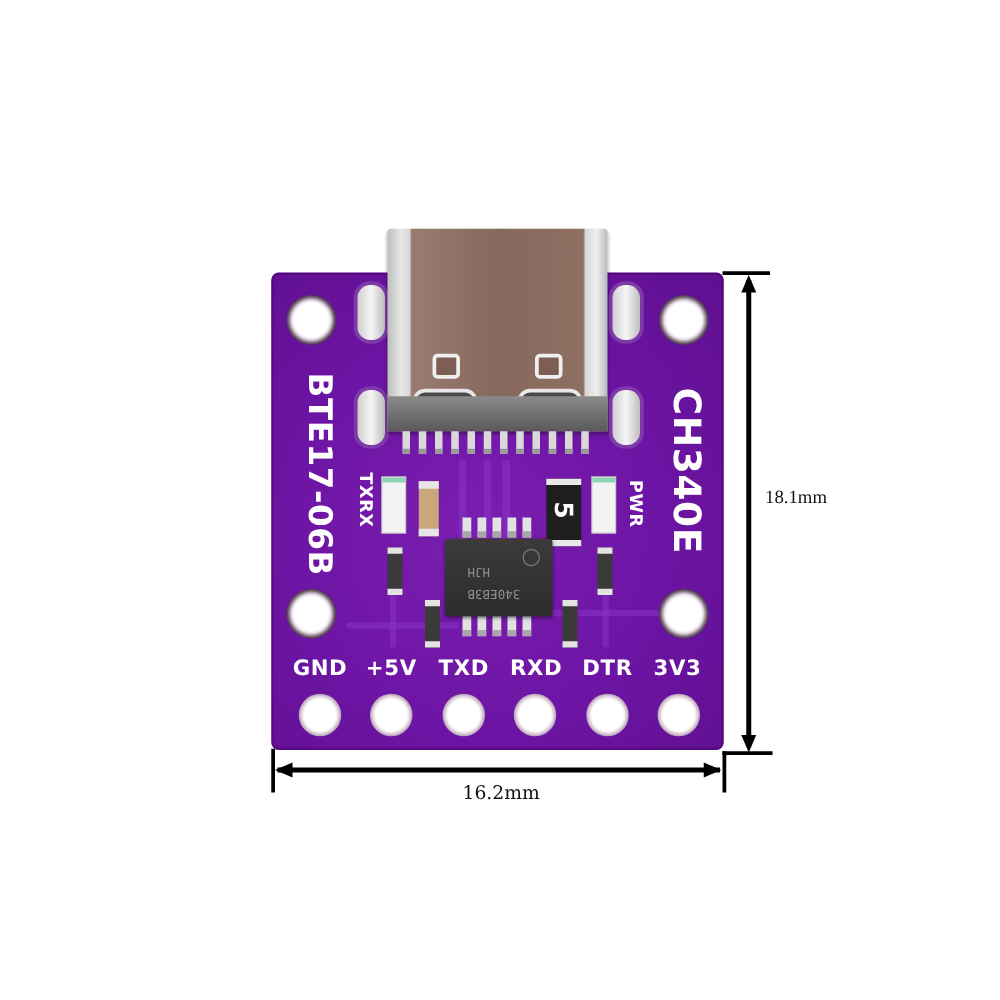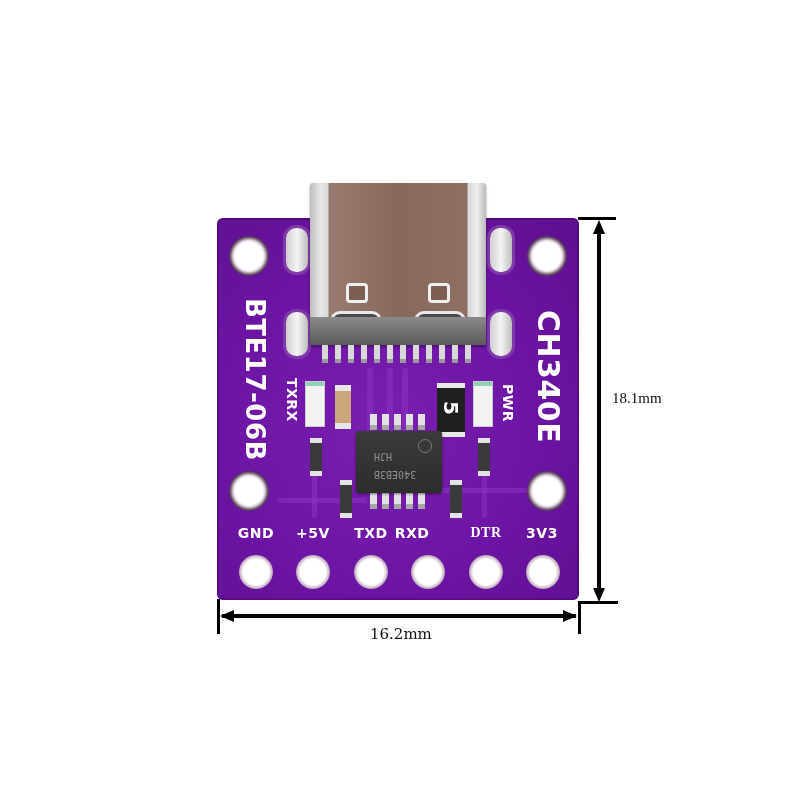--- a/index.html
+++ b/index.html
@@ -24,21 +24,21 @@
   }
   
   .pad {
     position: absolute; width: 34px; height: 34px; border-radius: 50%;
     background: radial-gradient(circle, #ffffff 0 52%, #f0e8ee 58%, #b8a2b9 70%, #8c6fa0 78%, transparent 80%);
   }
 
   
   .silk { position: absolute; color: #ffffff; font-family: "DejaVu Sans", sans-serif;
           font-weight: bold; letter-spacing: 0.5px; white-space: nowrap; }
-  .pin-label { font-size: 14px; top: 525px; transform: translateX(-50%); }
+  .pin-label { font-size: 17px; top: 525px; transform: translateX(-50%); }
   .vert-right { font-size: 30px; transform-origin: left top; transform: rotate(90deg); }
   .vert-left  { font-size: 26px; transform-origin: left top; transform: rotate(90deg); }
   .vert-small { font-size: 14px; transform-origin: left top; transform: rotate(90deg); }
 
   
   .usbc-shell {
     position: absolute; left: 310px; top: 183px; width: 176px; height: 162px;
     background: linear-gradient(90deg, #bdbdbd 0%, #e8e8e8 6%, #d8d8d8 10%, #9a7b70 11%, #87685c 50%, #8e6f62 89%, #d8d8d8 90%, #eeeeee 95%, #b9b9b9 100%);
     border-radius: 3px 3px 0 0;
     box-shadow: 0 2px 3px rgba(0,0,0,0.35);
@@ -162,22 +162,22 @@
   </div>
 
   <div class="silk vert-right" style="left:566px;top:310px;">CH340E</div>
   <div class="silk vert-left" style="left:270px;top:298px;">BTE17-06B</div>
   <div class="silk vert-small" style="left:300px;top:378px;">TXRX</div>
   <div class="silk vert-small" style="left:516px;top:384px;">PWR</div>
 
   <div class="silk pin-label" style="left:256px;">GND</div>
   <div class="silk pin-label" style="left:313px;">+5V</div>
   <div class="silk pin-label" style="left:371px;">TXD</div>
-  <div class="silk pin-label" style="left:412px;">RXD</div>
-  <div class="silk pin-label" style="left:486px;font-family:Liberation Serif, serif;">DTR</div>
+  <div class="silk pin-label" style="left:429px;">RXD</div>
+  <div class="silk pin-label" style="left:486px;">DTR</div>
   <div class="silk pin-label" style="left:542px;">3V3</div>
 
   <div class="pad" style="left:239px;top:555px;"></div>
   <div class="pad" style="left:296px;top:555px;"></div>
   <div class="pad" style="left:354px;top:555px;"></div>
   <div class="pad" style="left:411px;top:555px;"></div>
   <div class="pad" style="left:469px;top:555px;"></div>
   <div class="pad" style="left:526px;top:555px;"></div>
 
   <div class="dim-line" style="left:578px;top:217px;width:38px;height:3px;"></div>

